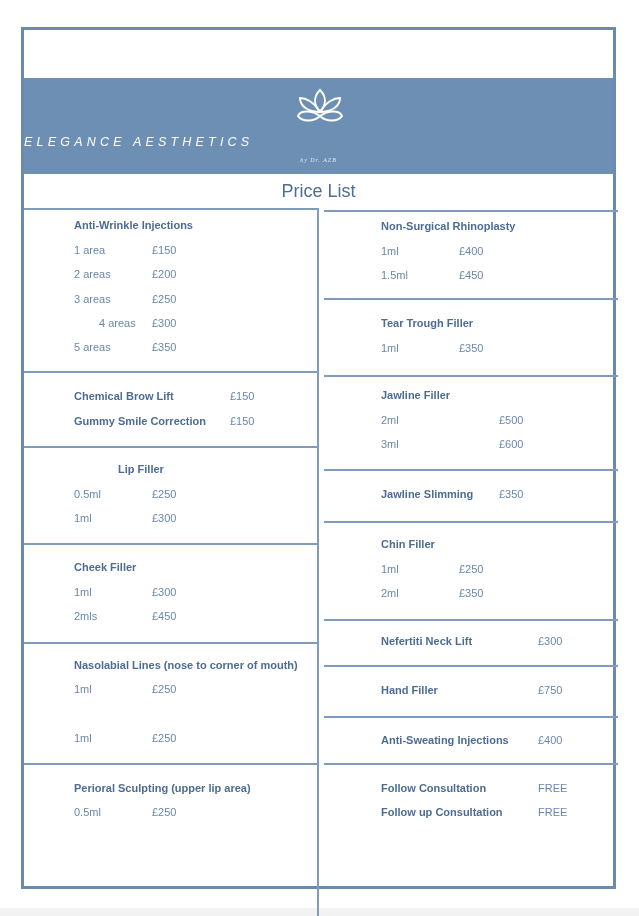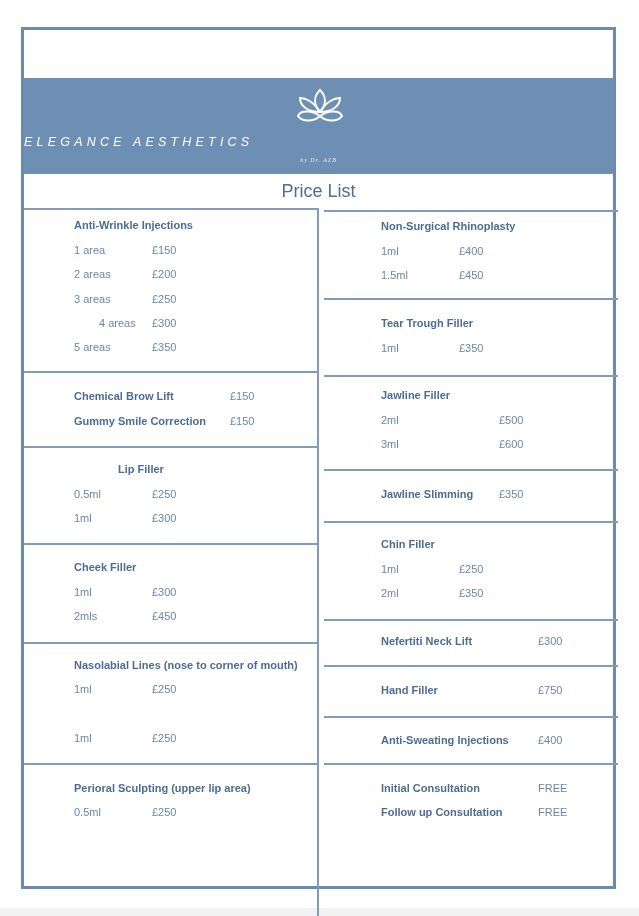--- a/index.html
+++ b/index.html
@@ -145,19 +145,19 @@
       <div class="row hd" style="left:57px;top:17px;">Hand Filler</div>
       <div class="row" style="left:214px;top:17px;">£750</div>
     </div>
 
     <div class="sec" style="top:508px;height:45px;">
       <div class="row hd" style="left:57px;top:16px;">Anti-Sweating Injections</div>
       <div class="row" style="left:214px;top:16px;">£400</div>
     </div>
 
     <div class="sec" style="top:555px;height:123px;">
-      <div class="row hd" style="left:57px;top:17px;">Initial Consultation</div>
+      <div class="row hd" style="left:57px;top:17px;">Follow Consultation</div>
       <div class="row" style="left:214px;top:17px;">FREE</div>
       <div class="row hd" style="left:57px;top:41px;">Follow up Consultation</div>
       <div class="row" style="left:214px;top:41px;">FREE</div>
     </div>
   </div>
 </div>
 
 </body></html>

